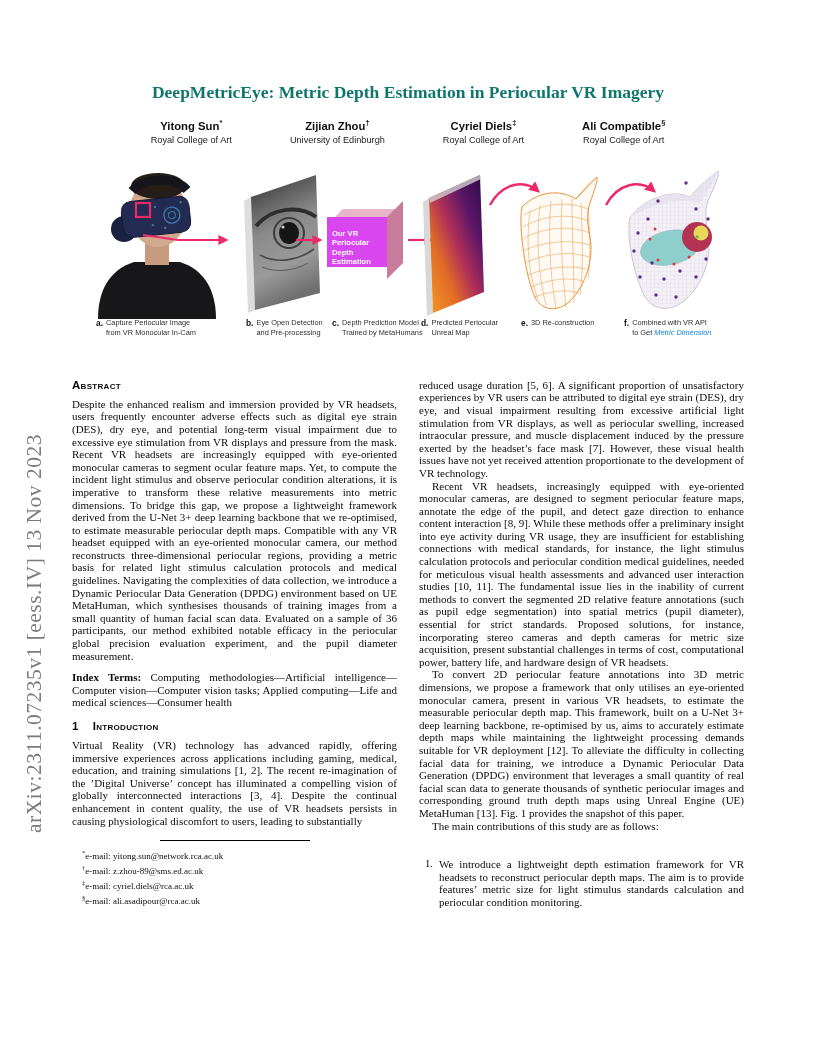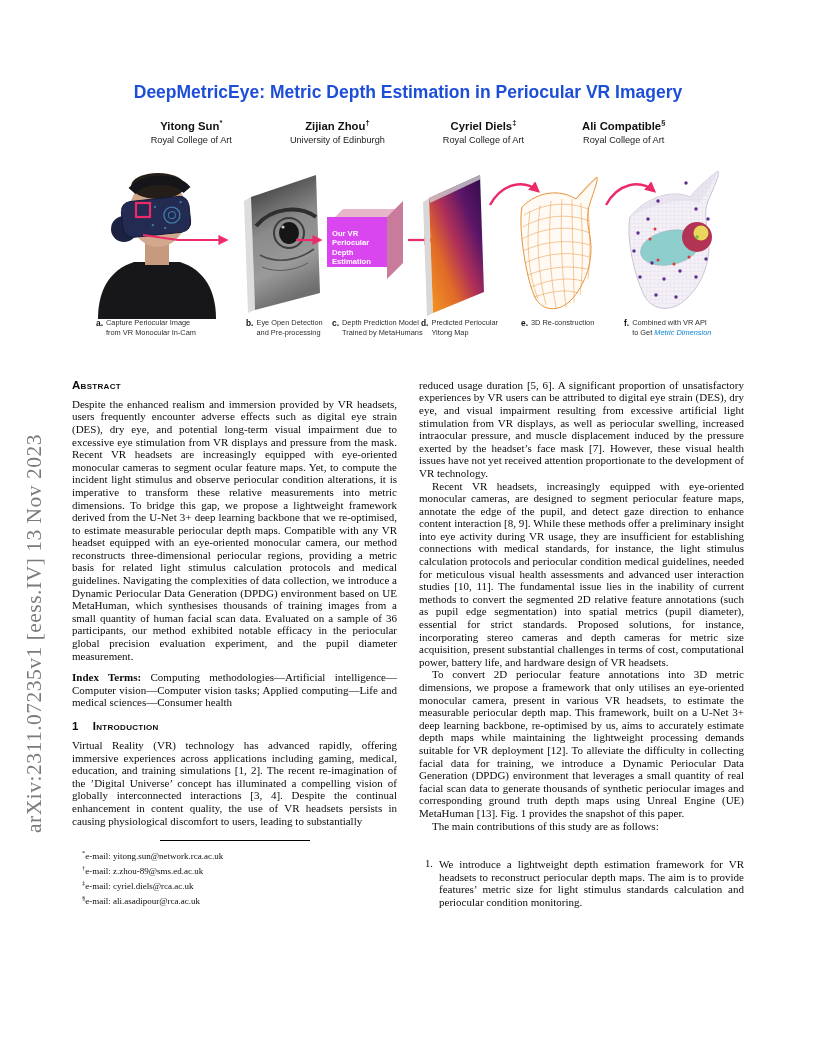--- a/index.html
+++ b/index.html
@@ -5,21 +5,21 @@
   html,body{margin:0;padding:0;background:#fff;}
   .page{position:relative;width:816px;height:1056px;background:#fff;overflow:hidden;
         font-family:"Liberation Serif",serif;color:#0b0b0b;}
   
   .arxiv-strip{position:absolute;left:22px;top:268px;height:565px;
     writing-mode:vertical-rl;transform:rotate(180deg);
     font-family:"Liberation Serif",serif;font-size:21.5px;color:#7b7b7b;
     letter-spacing:.5px;white-space:nowrap;}
   
   .paper-title{margin-top:82px;text-align:center;
-    font-family:Liberation Sans, sans-serif;font-weight:bold;font-size:17.5px;color:#1d4ed8;}
+    font-family:Liberation Serif, serif;font-weight:bold;font-size:17.5px;color:#0f766e;}
   .authors{display:flex;justify-content:center;gap:58px;margin-top:15px;}
   .author{text-align:center;font-family:"Liberation Sans",sans-serif;}
   .author .name{font-size:11.3px;color:#111;font-weight:bold;}
   .author .name sup{font-size:7.5px;}
   .author .affil{font-size:9.2px;margin-top:3px;color:#222;}
   
   .fig{position:relative;width:648px;height:196px;margin:22px auto 0 auto;}
   .fig .abs{position:absolute;}
   .cuboid{position:absolute;left:243px;top:34px;width:80px;height:80px;}
   .cub-front{position:absolute;left:0;top:16px;width:60px;height:50px;background:#d946ef;
@@ -256,21 +256,21 @@
       <span class="let">c.</span>
       <div>
           <div>Depth Prediction Model</div>
           <div>Trained by MetaHumans</div>
         </div>
     </div>
     <div class="caption" style="left:337px;width:100px">
       <span class="let">d.</span>
       <div>
           <div>Predicted Periocular</div>
-          <div>Yitong Map</div>
+          <div>Unreal Map</div>
         </div>
     </div>
     <div class="caption" style="left:437px;width:100px">
       <span class="let">e.</span>
       <div>
           <div>3D Re-construction</div>
         </div>
     </div>
     <div class="caption" style="left:540px;width:110px">
       <span class="let">f.</span>

